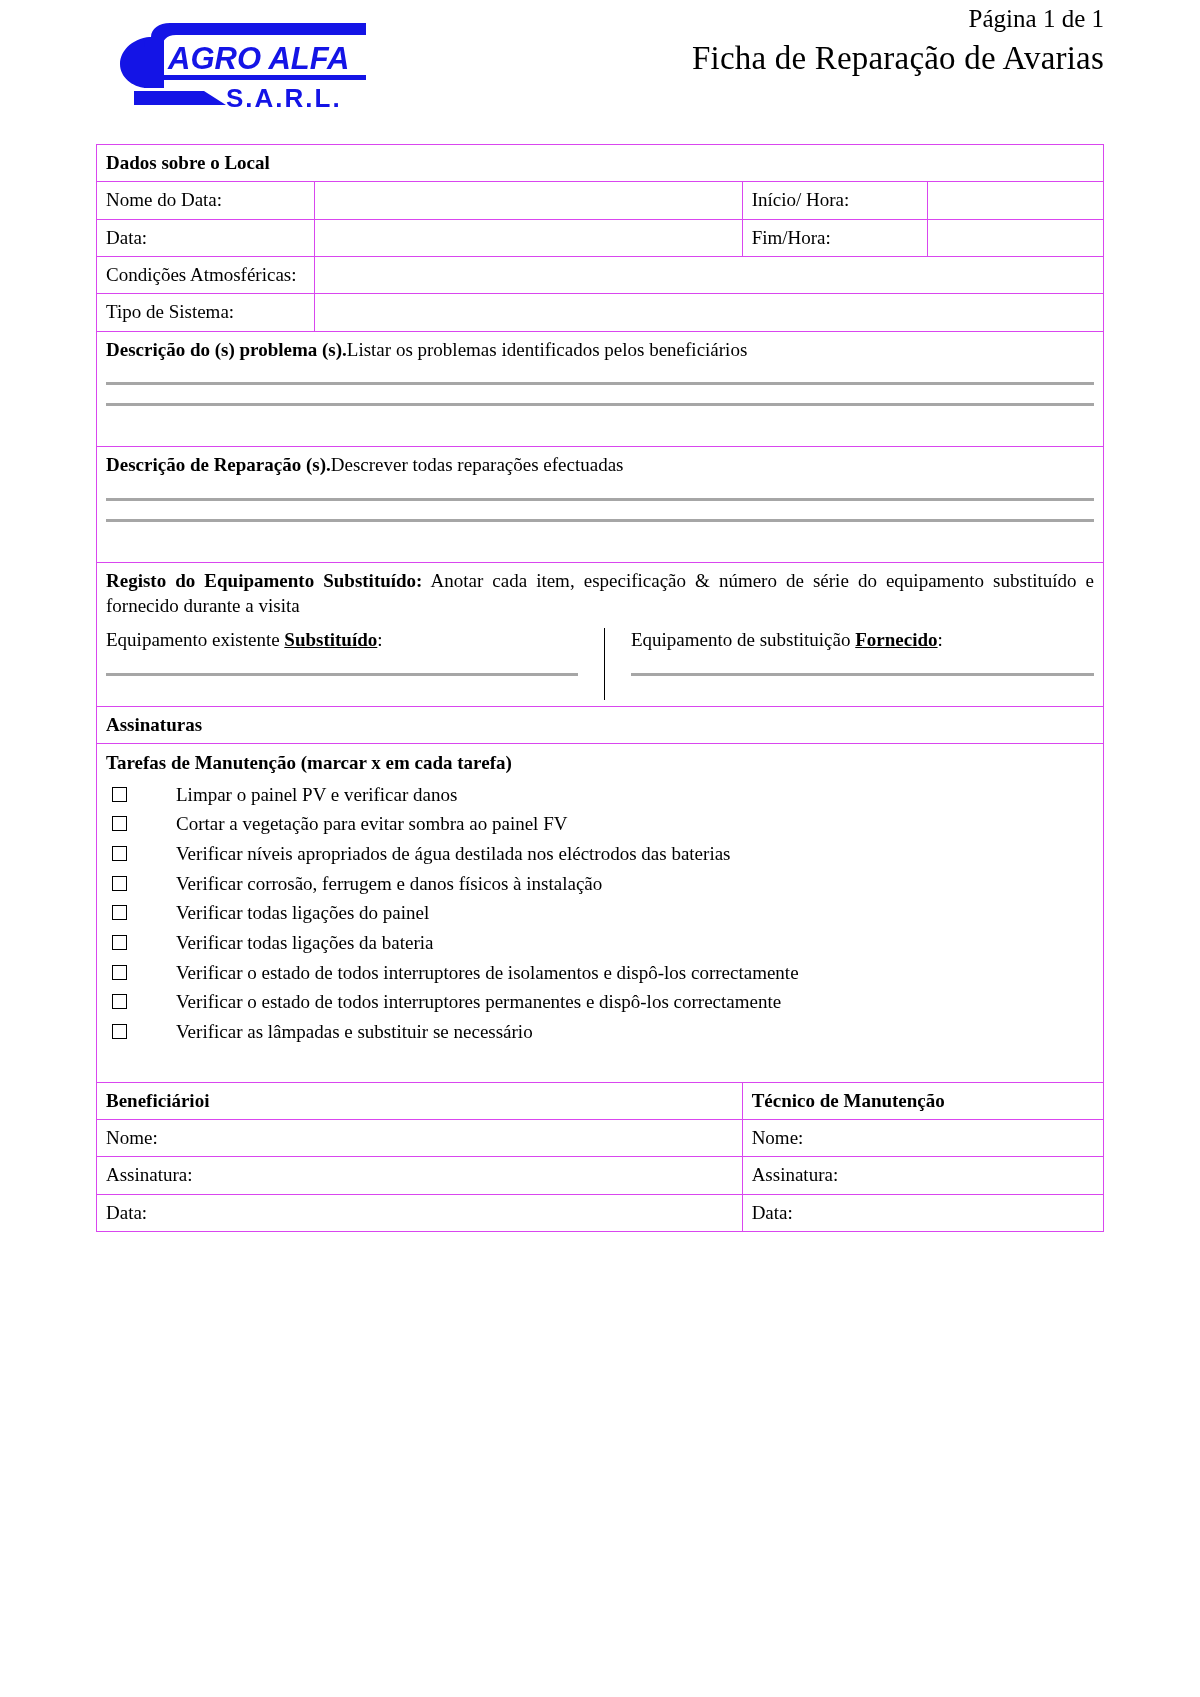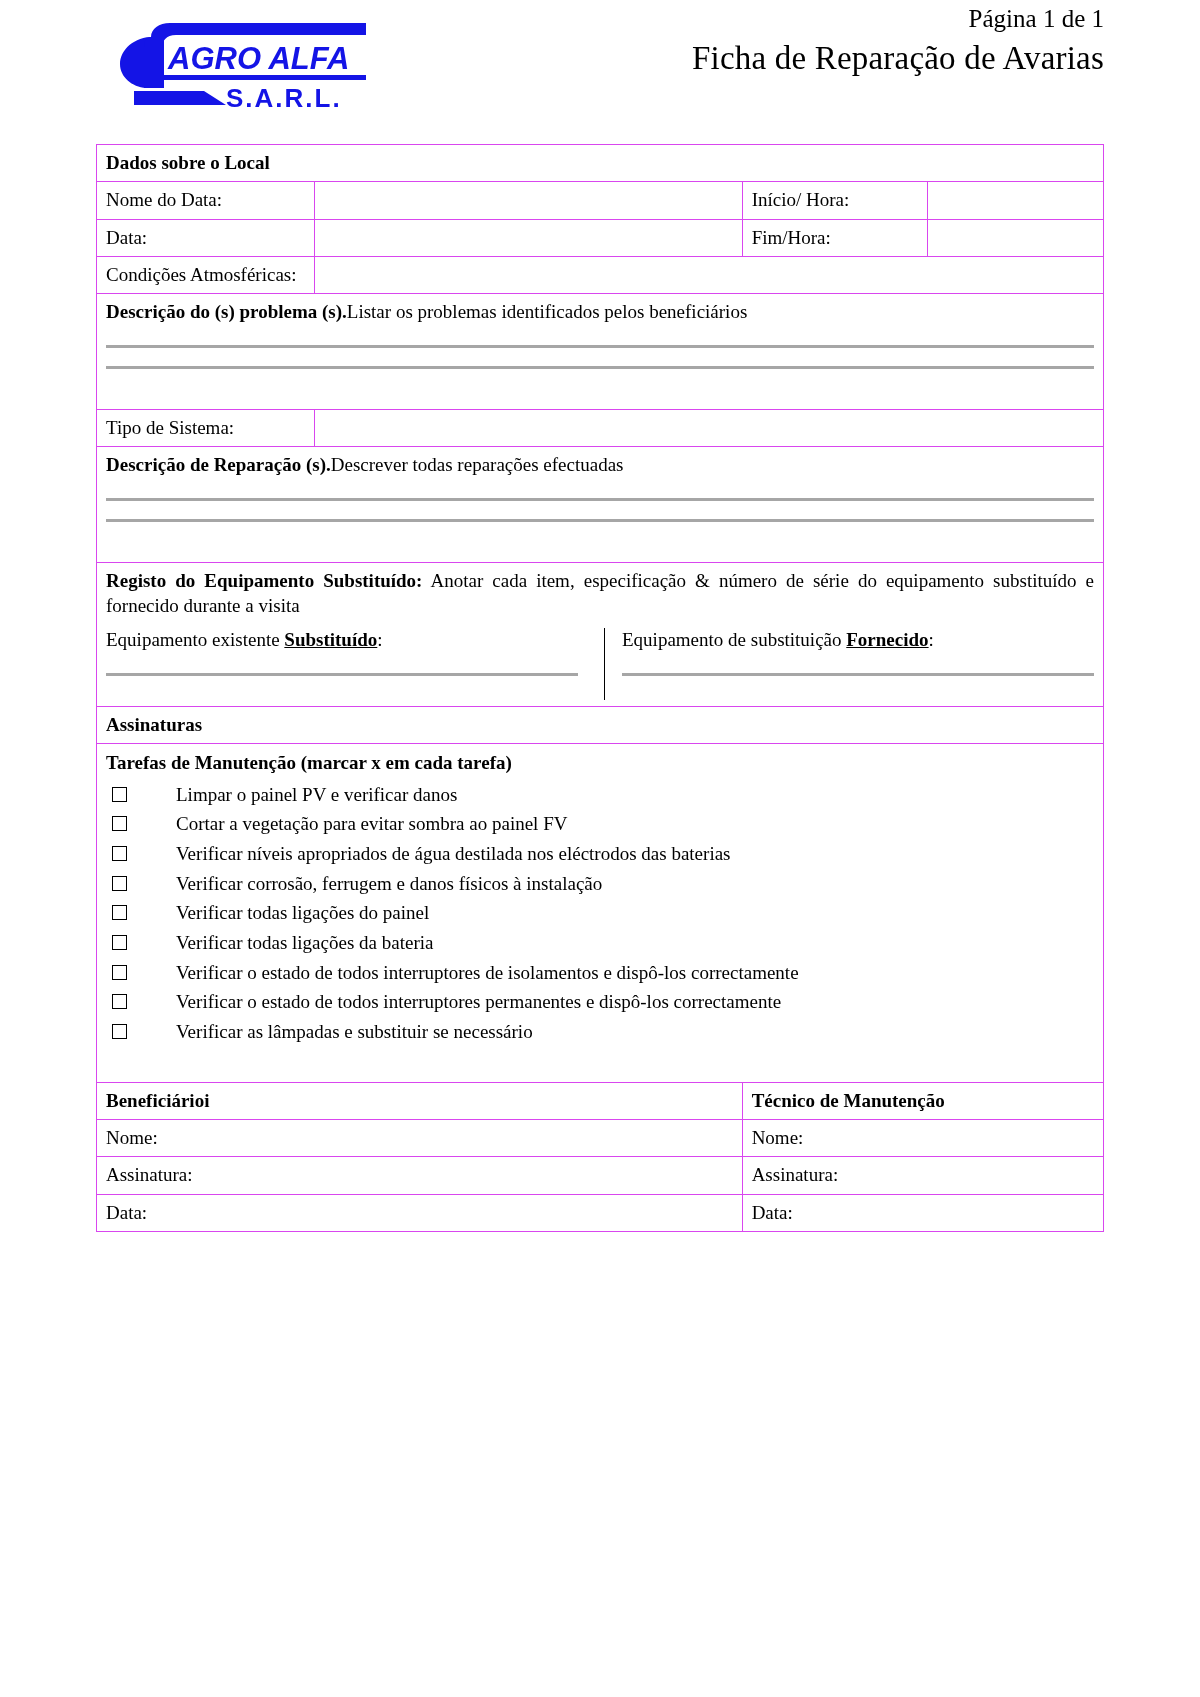--- a/index.html
+++ b/index.html
@@ -112,21 +112,21 @@
     margin-top: 10px;
   }
   .equip-col {
     flex: 1 1 50%;
     box-sizing: border-box;
     padding-right: 18px;
   }
   .equip-col.right {
     border-left: 1px solid #000;
     padding-right: 0;
-    padding-left: 17px;
+    padding-left: 26px;
     margin-left: 8px;
   }
   .equip-col .ruler { margin-top: 20px; }
   .equip-head { font-size: 19px; line-height: 1.3; }
   .equip-head u { text-decoration: underline; font-weight: bold; }
 
   
   .tasks-title {
     font-weight: bold;
     font-size: 19px;
@@ -212,31 +212,31 @@
         <td class="label-cell">Fim/Hora:</td>
         <td class="blank-cell"></td>
       </tr>
 
       <tr>
         <td class="label-cell">Condições Atmosféricas:</td>
         <td class="blank-cell" colspan="3"></td>
       </tr>
 
       <tr>
+        <td class="label-cell">Tipo de Sistema:</td>
+        <td class="blank-cell" colspan="3"></td>
+      </tr>
+
+      <tr>
         <td class="block-cell" colspan="4">
           <div class="block-title"><b>Descrição do (s) problema (s).</b><span>Listar os problemas identificados pelos beneficiários</span></div>
           <hr class="ruler first">
           <hr class="ruler">
           <div class="spacer-md"></div>
         </td>
-      </tr>
-
-      <tr>
-        <td class="label-cell">Tipo de Sistema:</td>
-        <td class="blank-cell" colspan="3"></td>
       </tr>
 
       <tr>
         <td class="block-cell" colspan="4">
           <div class="block-title"><b>Descrição de Reparação (s).</b><span>Descrever todas reparações efectuadas</span></div>
           <hr class="ruler first">
           <hr class="ruler">
           <div class="spacer-md"></div>
         </td>
       </tr>

